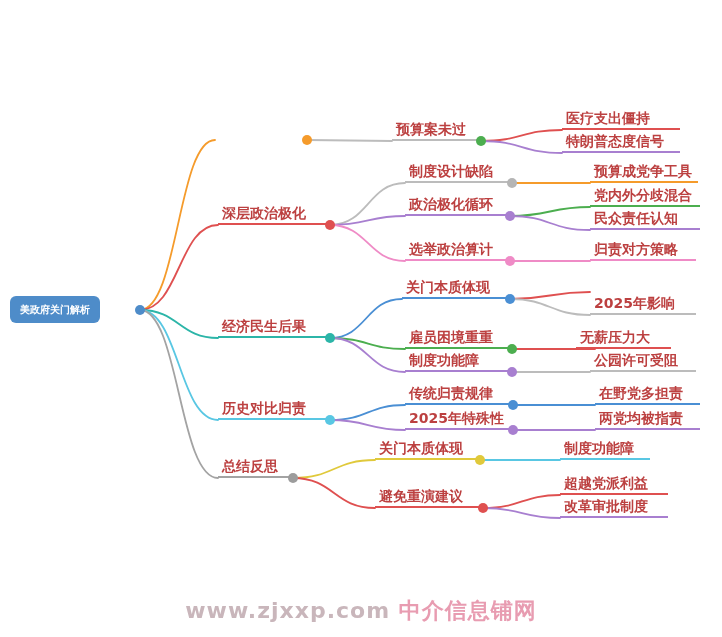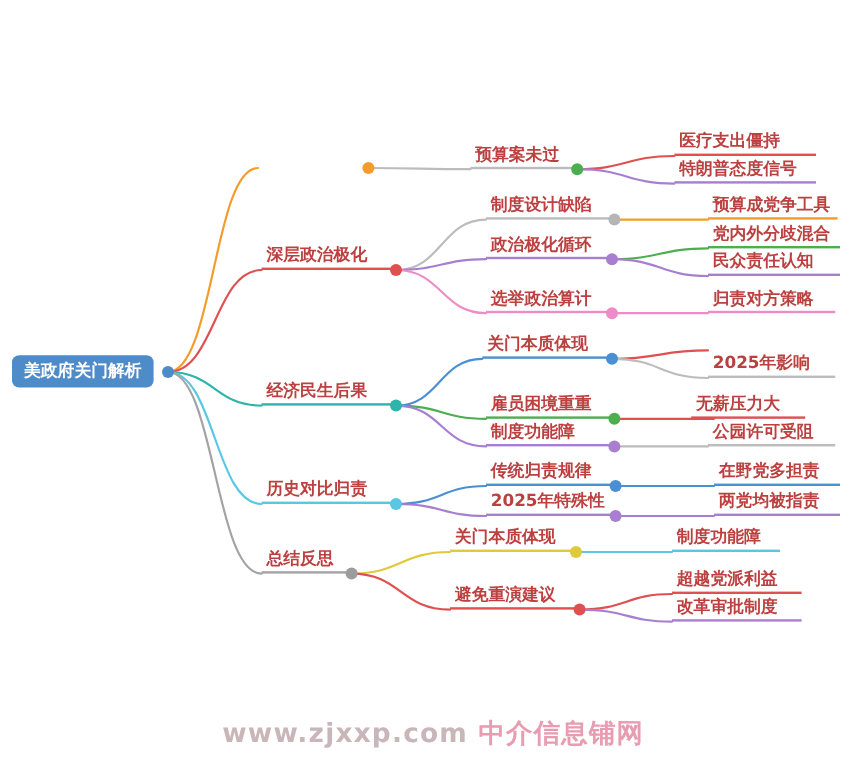--- a/index.html
+++ b/index.html
@@ -4,21 +4,21 @@
 <style>
   html,body{margin:0;padding:0;background:#ffffff;}
   .stage{position:relative;width:722px;height:637px;background:#fff;overflow:hidden;
          font-family:"DejaVu Sans",sans-serif;}
   .links{position:absolute;left:0;top:0;}
   .links path{fill:none;stroke-width:1.8;stroke-linecap:round;}
   .node{position:absolute;box-sizing:border-box;height:20px;line-height:17px;
         font-size:14px;font-weight:600;color:#bc4040;white-space:nowrap;
         padding:0 4px 1px 4px;border-bottom:2px solid #ccc;}
   .root{position:absolute;left:10px;top:296px;background:#4e8cc9;color:#ffffff;
-        font-size:14px;font-weight:700;line-height:17px;padding:5px 10px;
+        font-size:10px;font-weight:700;line-height:17px;padding:5px 10px;
         border-radius:6px;white-space:nowrap;}
   .dot{position:absolute;width:10px;height:10px;border-radius:50%;}
   .wm{position:absolute;left:0;top:596px;width:722px;text-align:center;
       font-size:22px;font-weight:700;letter-spacing:1px;white-space:nowrap;}
   .wm .u{color:#c9b6bb;}
   .wm .s{color:#e89cb1;}
 </style>
 </head>
 <body>
 

